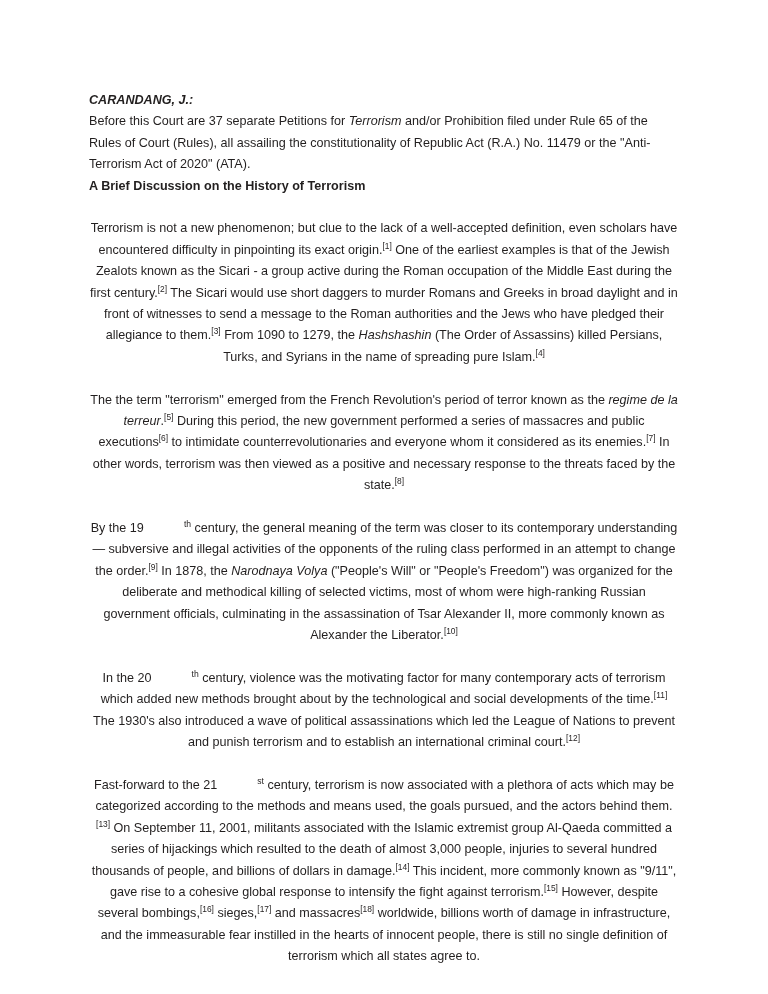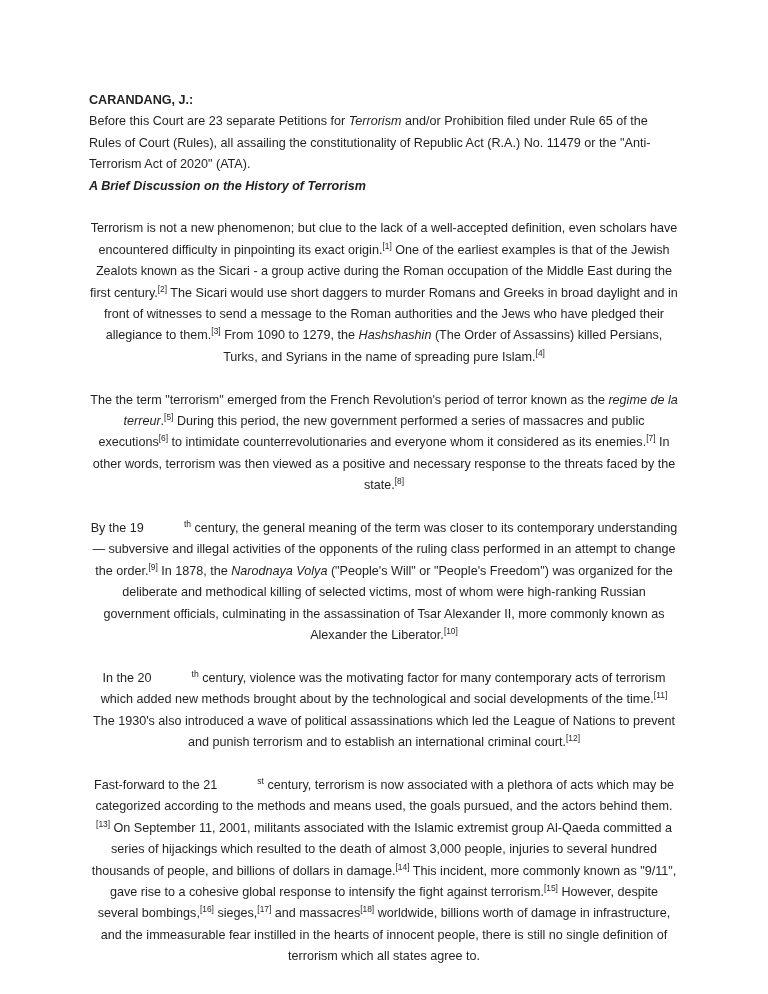--- a/index.html
+++ b/index.html
@@ -25,32 +25,32 @@
     position: absolute;
     left: 89px;
     top: 90px;
     width: 590px;
   }
   .byline {
     font-size: 12.6px;
     line-height: 21.4px;
     font-weight: bold;
     margin: 0;
+    font-style: italic;
   }
   .lead {
     font-size: 12.6px;
     line-height: 21.4px;
     margin: 0;
     text-align: left;
   }
   .subhead {
     font-size: 12.6px;
     line-height: 21.4px;
     font-weight: bold;
-    font-style: italic;
     margin: 0;
   }
   p.body-par {
     font-size: 12.6px;
     line-height: 21.4px;
     margin: 0;
     text-align: center;
   }
   .par-gap {
     height: 21.4px;
@@ -70,21 +70,21 @@
 </style>
 </head>
 <body>
 
 <div class="page">
   <div class="content">
 
     <div class="byline">CARANDANG, J.:</div>
 
     <div class="lead">
-      <span>Before this Court are 23 separate Petitions for </span><span class="it">Terrorism</span><span> and/or Prohibition filed under Rule 65 of the Rules of Court (Rules), all assailing the constitutionality of Republic Act (R.A.) No. 11479 or the "Anti-Terrorism Act of 2020" (ATA).</span>
+      <span>Before this Court are 37 separate Petitions for </span><span class="it">Terrorism</span><span> and/or Prohibition filed under Rule 65 of the Rules of Court (Rules), all assailing the constitutionality of Republic Act (R.A.) No. 11479 or the "Anti-Terrorism Act of 2020" (ATA).</span>
     </div>
 
     <div class="subhead">A Brief Discussion on the History of Terrorism</div>
 
     <div id="paragraph-host">
         <div class="par-gap"></div>
         <p class="body-par"><span>Terrorism is not a new phenomenon; but clue to the lack of a well-accepted definition, even scholars have encountered difficulty in pinpointing its exact origin.</span><sup>[1]</sup><span> One of the earliest examples is that of the Jewish Zealots known as the Sicari - a group active during the Roman occupation of the Middle East during the first century.</span><sup>[2]</sup><span> The Sicari would use short daggers to murder Romans and Greeks in broad daylight and in front of witnesses to send a message to the Roman authorities and the Jews who have pledged their allegiance to them.</span><sup>[3]</sup><span> From 1090 to 1279, the </span><span class="it">Hashshashin</span><span> (The Order of Assassins) killed Persians, Turks, and Syrians in the name of spreading pure Islam.</span><sup>[4]</sup></p>
         <div class="par-gap"></div>
         <p class="body-par"><span>The the term "terrorism" emerged from the French Revolution's period of terror known as the </span><span class="it">regime de la terreur</span><span>.</span><sup>[5]</sup><span> During this period, the new government performed a series of massacres and public executions</span><sup>[6]</sup><span> to intimidate counterrevolutionaries and everyone whom it considered as its enemies.</span><sup>[7]</sup><span> In other words, terrorism was then viewed as a positive and necessary response to the threats faced by the state.</span><sup>[8]</sup></p>
         <div class="par-gap"></div>

